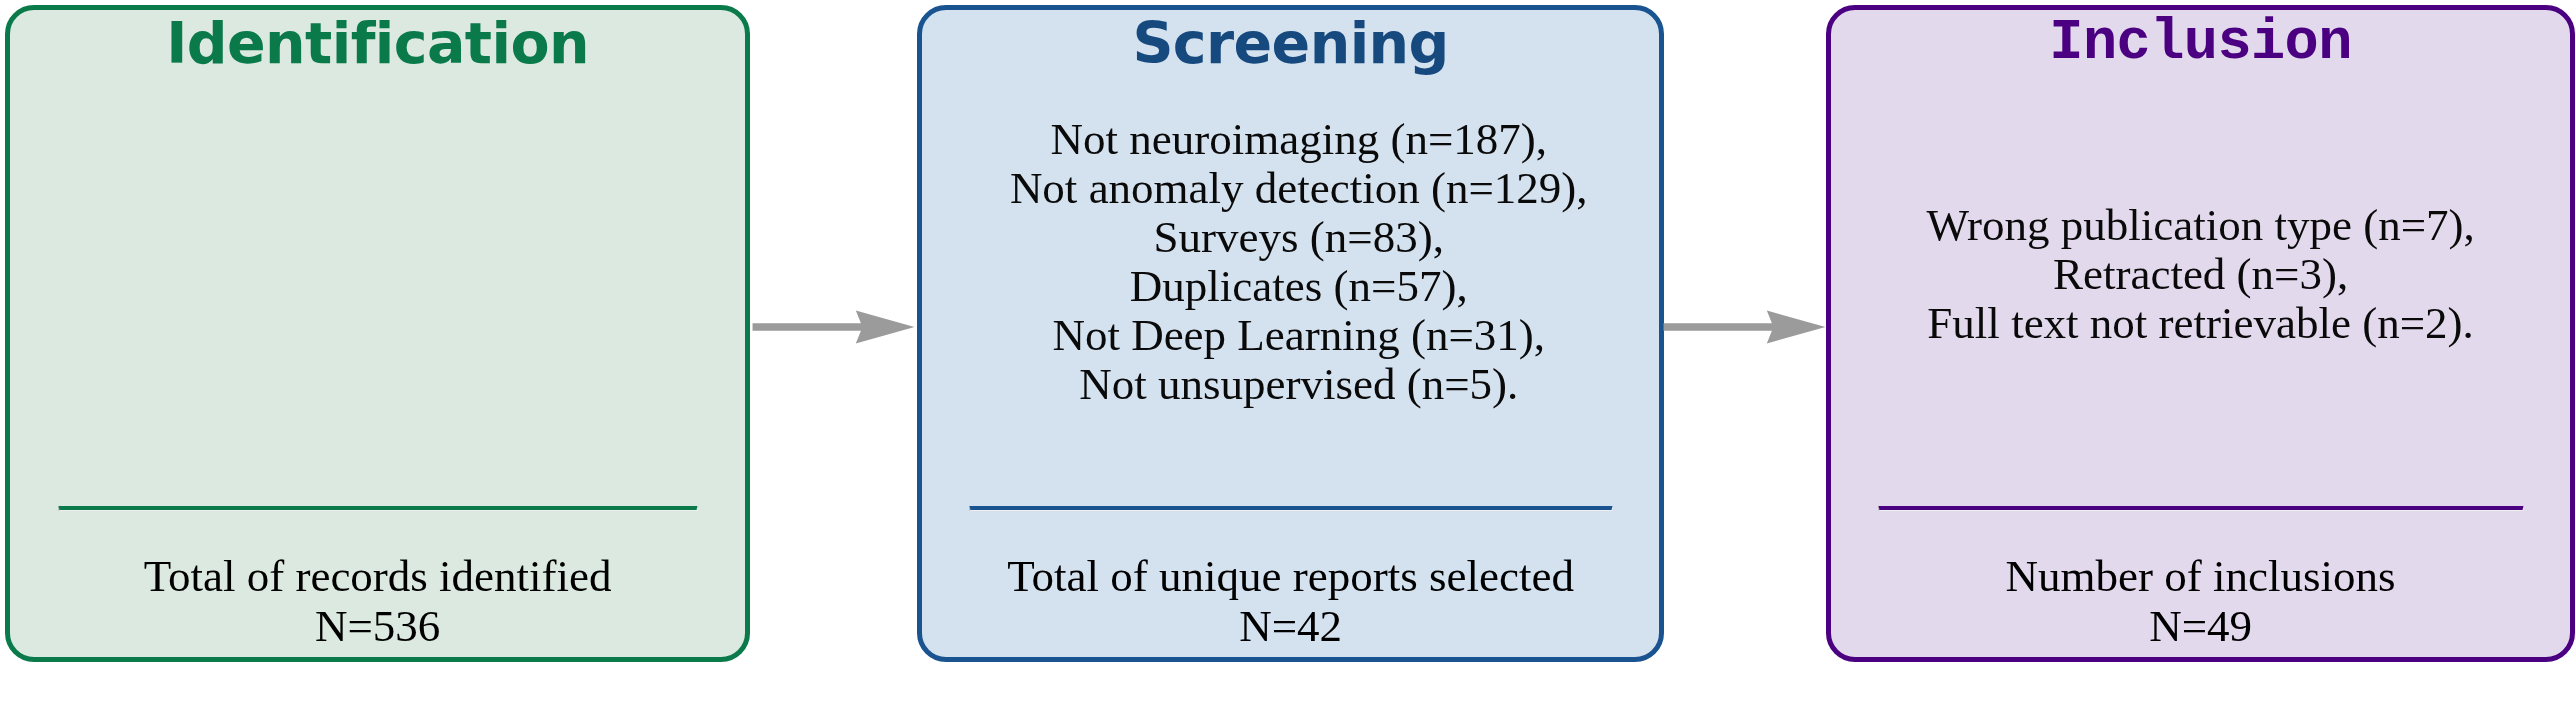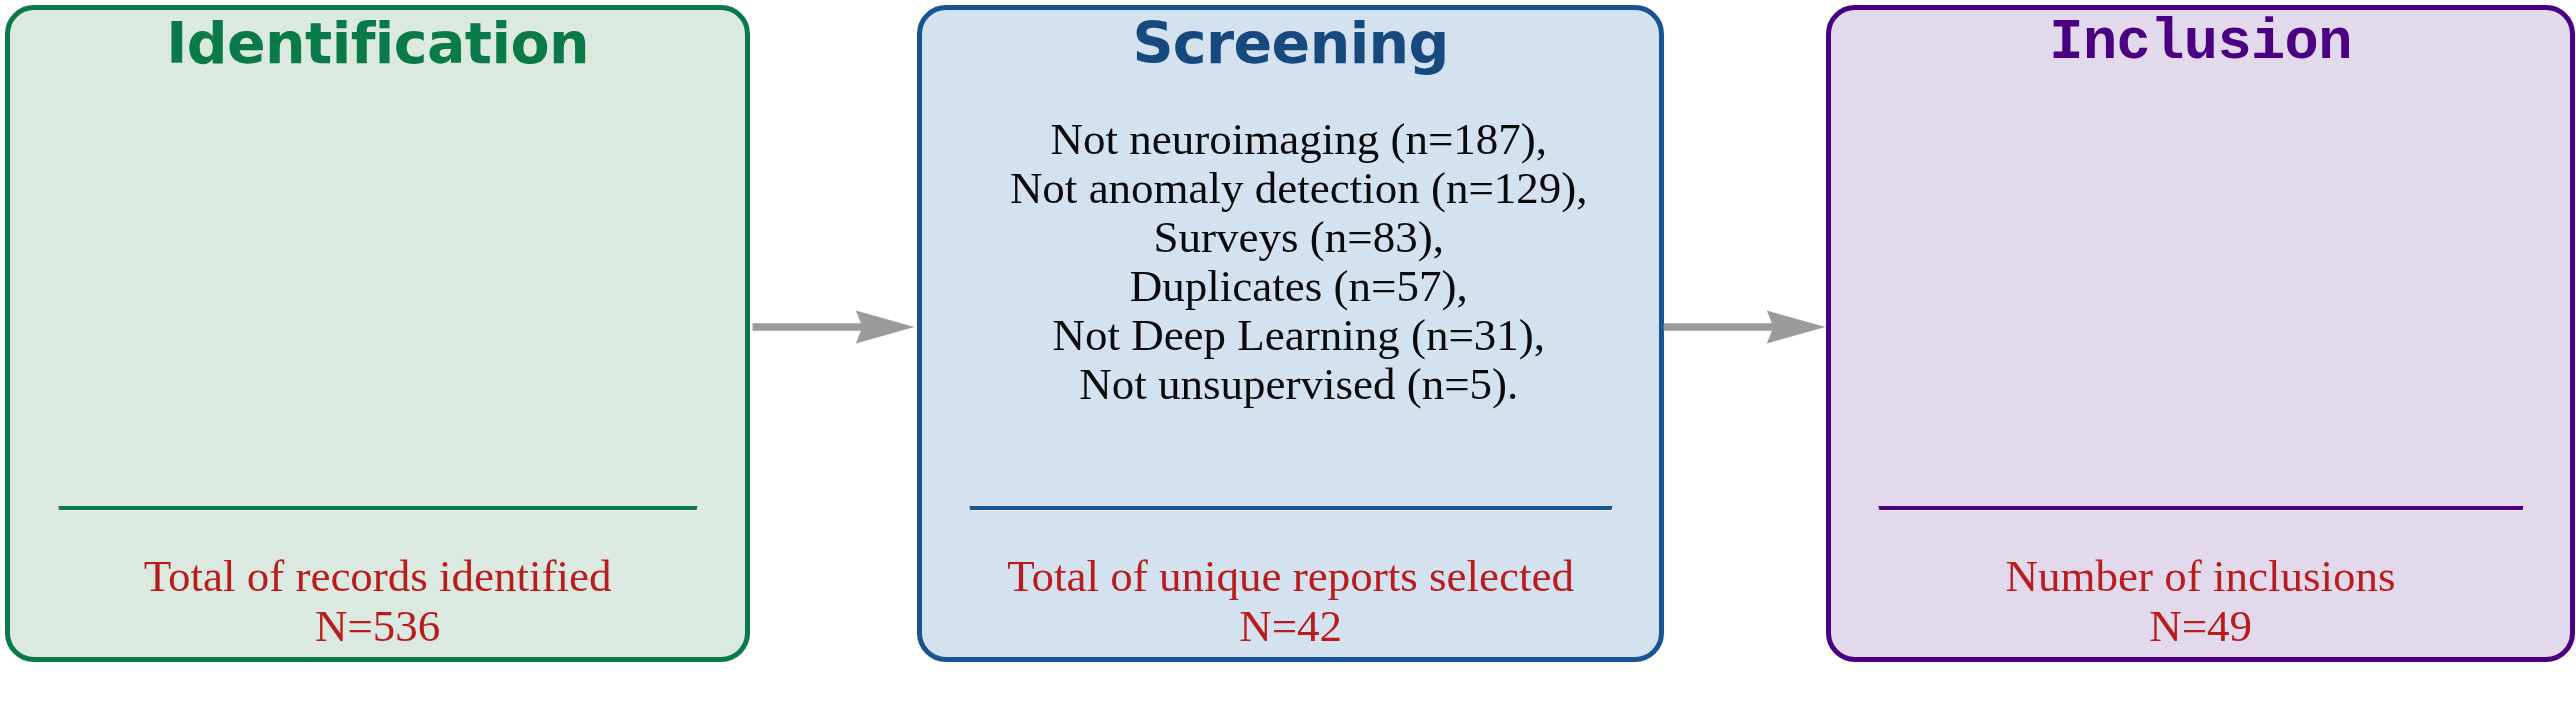--- a/index.html
+++ b/index.html
@@ -103,21 +103,21 @@
   .stage-identification .divider { border-top-color: #0b7a4b; width: 637px; }
   .stage-screening .divider { border-top-color: #1a5490; width: 641px; }
   .stage-inclusion .divider { border-top-color: #4b0082; width: 643px; }
 
   .summary {
     position: absolute;
     top: 541px;
     left: 0;
     right: 0;
     text-align: center;
-    color: #b91c1c;
+    color: #000000;
     font-size: 45px;
     line-height: 1.12;
     font-family: Liberation Serif, serif;
   }
   .summary-line { display: block; white-space: nowrap; }
 
   .arrow {
     position: absolute;
     top: 308px;
     height: 38px;
@@ -153,20 +153,25 @@
     </div>
     <hr class="divider">
     <div class="summary">
       <span class="summary-line">Total of unique reports selected</span>
       <span class="summary-line">N=42</span>
     </div>
   </section>
 
   <section class="stage stage-inclusion">
     <h2 class="stage-title">Inclusion</h2>
+    <div class="reasons">
+      <span class="reason-line">Wrong publication type (n=7),</span>
+      <span class="reason-line">Retracted (n=3),</span>
+      <span class="reason-line">Full text not retrievable (n=2).</span>
+    </div>
     <hr class="divider">
     <div class="summary">
       <span class="summary-line">Number of inclusions</span>
       <span class="summary-line">N=49</span>
     </div>
   </section>
 
   <div class="arrow arrow-1">
     <svg viewBox="0 0 262 60" preserveAspectRatio="none" aria-hidden="true">
       <path d="M4 24 L174 24 L166 4 L258 30 L166 56 L174 36 L4 36 Z" fill="#9b9b9b"></path>

